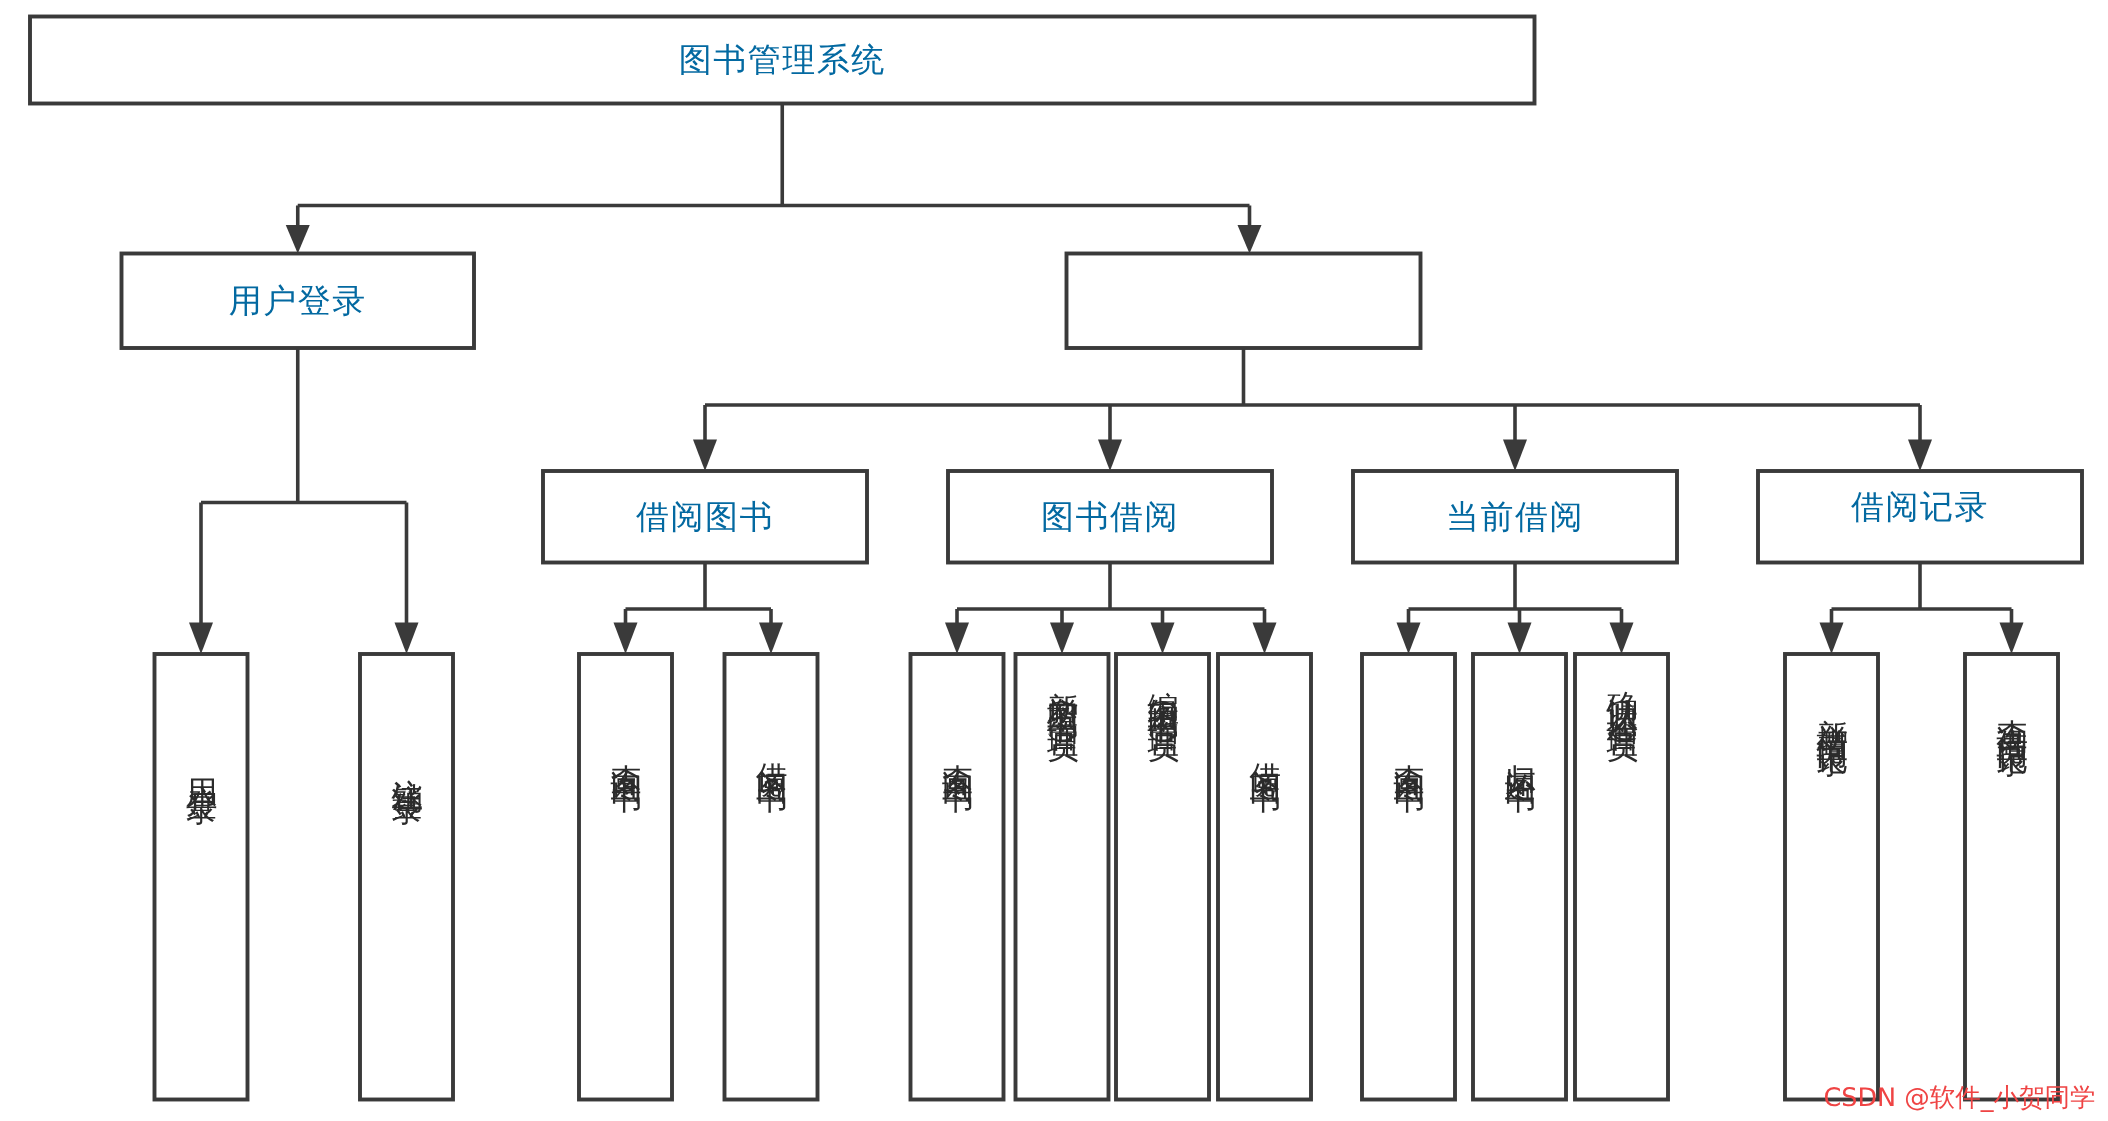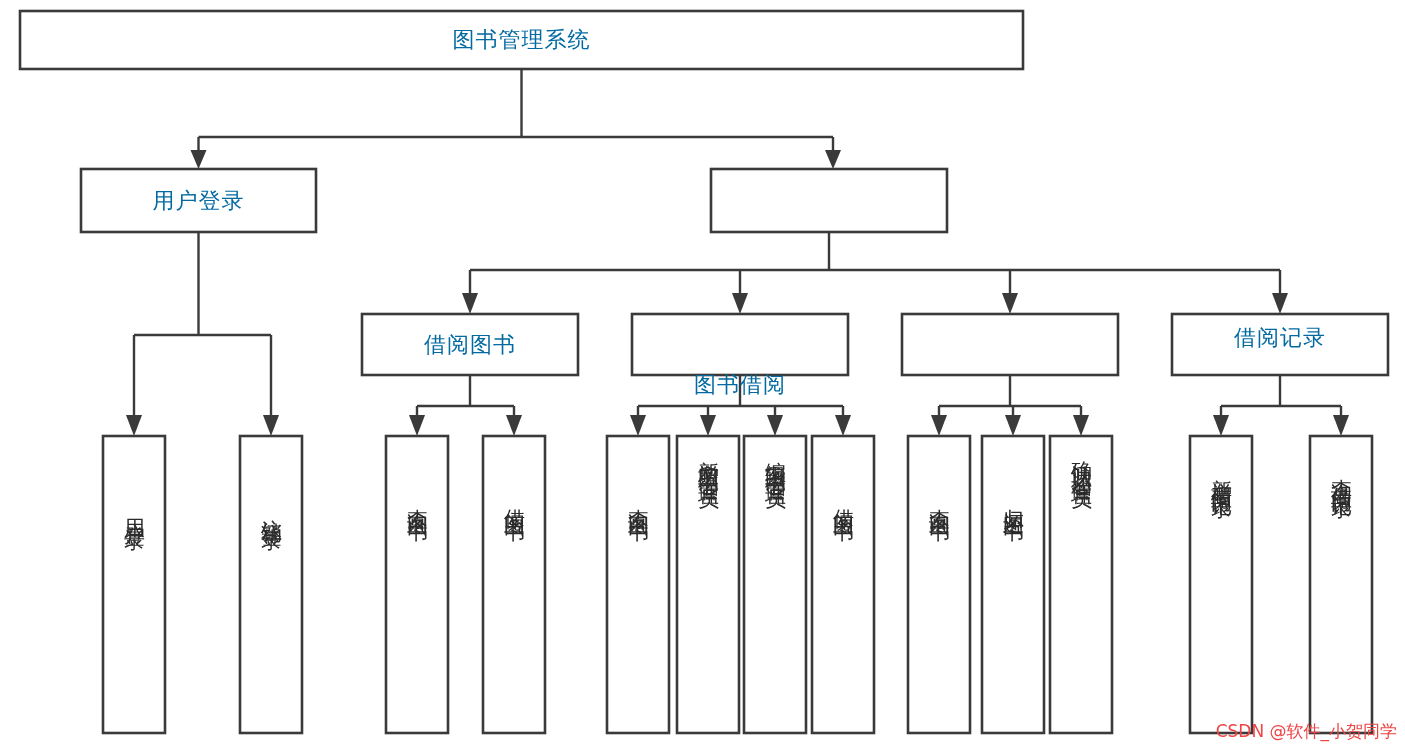--- a/index.html
+++ b/index.html
@@ -196,24 +196,27 @@
 
   <div class="hlabel-wrap" style="left:81px; top:169px; width:235px; height:63px;">
     <span class="hlabel-text">用户登录</span>
   </div>
 
 
   <div class="hlabel-wrap" style="left:362px; top:314px; width:216px; height:61px;">
     <span class="hlabel-text">借阅图书</span>
   </div>
 
-  <div class="hlabel-wrap" style="left:632px; top:314px; width:216px; height:61px;margin-top:40px;">
+  <div class="hlabel-wrap" style="left:632px; top:314px; width:216px; height:61px;">
     <span class="hlabel-text">图书借阅</span>
   </div>
 
+  <div class="hlabel-wrap" style="left:902px; top:314px; width:216px; height:61px;">
+    <span class="hlabel-text">当前借阅</span>
+  </div>
 
   <div class="hlabel-wrap" style="left:1172px; top:314px; width:216px; height:48px;text-align:right;">
     <span class="hlabel-text">借阅记录</span>
   </div>
 
   <div class="vlabel-wrap" style="left:103px; top:436px; width:62px; height:297px; padding-top:66px; box-sizing:border-box;">
     <span class="vlabel-text">用户登录</span>
   </div>
 
   <div class="vlabel-wrap" style="left:240px; top:436px; width:62px; height:297px; padding-top:66px; box-sizing:border-box;">

